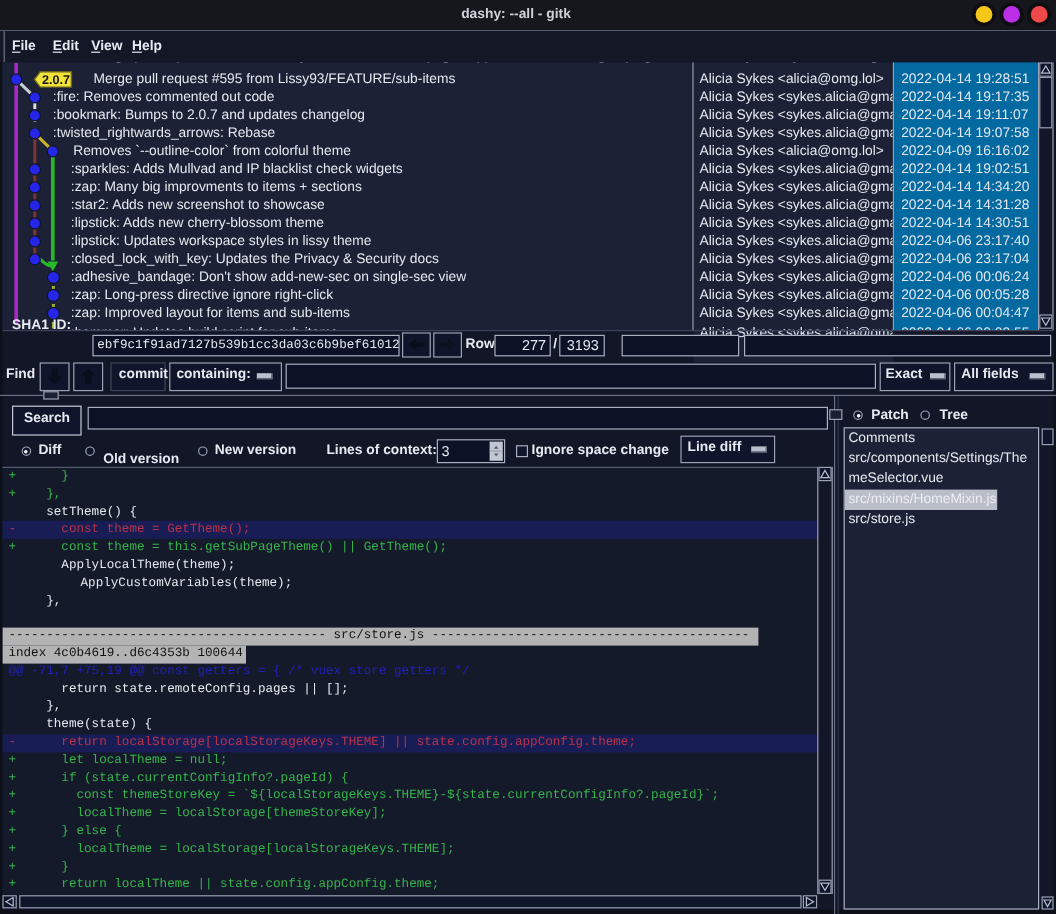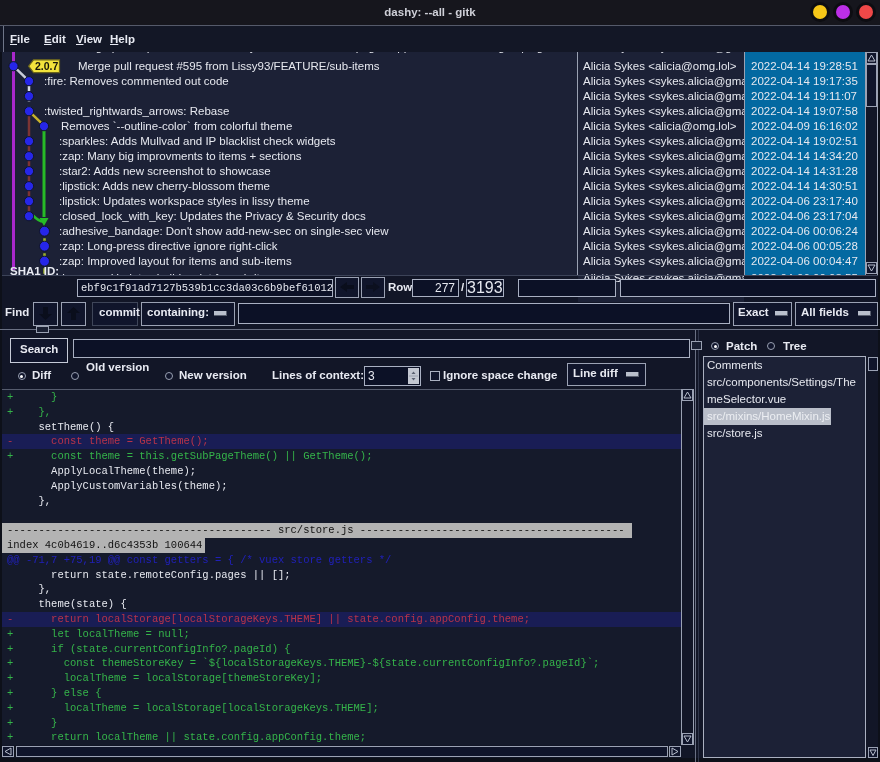--- a/index.html
+++ b/index.html
@@ -33,20 +33,21 @@
 <div class="abs" style="left:3px;top:26px;width:1px;height:26px;background:#6f7689;"></div>
 <div class="lbl" style="left:10px;top:33px;"><u>F</u>ile</div>
 <div class="lbl" style="left:44px;top:33px;"><u>E</u>dit</div>
 <div class="lbl" style="left:76px;top:33px;"><u>V</u>iew</div>
 <div class="lbl" style="left:110px;top:33px;"><u>H</u>elp</div>
 
 <div class="abs" id="commitarea" style="left:2px;top:52px;width:575px;height:223px;background:#1c2136;overflow:hidden;">
     <div class="row-txt" style="left:74px;top:-12px;line-height:15px;">Merge pull request #594 from Lissy93/FEATURE/multi-page-support-and-sub-item-grouping</div>
     <div class="row-txt" style="left:76px;top:6.7px;line-height:15px;">Merge pull request #595 from Lissy93/FEATURE/sub-items</div>
     <div class="row-txt" style="left:42px;top:21.7px;line-height:15px;">:fire: Removes commented out code</div>
+    <div class="row-txt" style="left:42px;top:36.7px;line-height:15px;">:bookmark: Bumps to 2.0.7 and updates changelog</div>
     <div class="row-txt" style="left:42px;top:51.7px;line-height:15px;">:twisted_rightwards_arrows: Rebase</div>
     <div class="row-txt" style="left:57px;top:81.7px;line-height:15px;">:sparkles: Adds Mullvad and IP blacklist check widgets</div>
     <div class="row-txt" style="left:59px;top:66.7px;line-height:15px;">Removes `--outline-color` from colorful theme</div>
     <div class="row-txt" style="left:57px;top:96.7px;line-height:15px;">:zap: Many big improvments to items + sections</div>
     <div class="row-txt" style="left:57px;top:111.7px;line-height:15px;">:star2: Adds new screenshot to showcase</div>
     <div class="row-txt" style="left:57px;top:126.7px;line-height:15px;">:lipstick: Adds new cherry-blossom theme</div>
     <div class="row-txt" style="left:57px;top:141.7px;line-height:15px;">:lipstick: Updates workspace styles in lissy theme</div>
     <div class="row-txt" style="left:57px;top:156.7px;line-height:15px;">:closed_lock_with_key: Updates the Privacy &amp; Security docs</div>
     <div class="row-txt" style="left:57px;top:171.7px;line-height:15px;">:adhesive_bandage: Don't show add-new-sec on single-sec view</div>
     <div class="row-txt" style="left:57px;top:186.7px;line-height:15px;">:zap: Long-press directive ignore right-click</div>
@@ -146,21 +147,21 @@
     </svg>
   </div>
 <div class="btn" style="left:361px;top:277px;width:24px;height:21px;">
     <svg width="22" height="19">
       <path d="M18 9 L11 4 L11 7 L4 7 L4 11 L11 11 L11 14 Z" fill="#0c101f"></path>
     </svg>
   </div>
 <div class="lbl" style="left:388px;top:281px;">Row</div>
 <div class="entry" style="left:412px;top:279px;width:47px;height:18px;color:#e6e8ef;font-size:12px;line-height:16px;text-align:right;padding-right:3px;">277</div>
 <div class="lbl" style="left:461px;top:281px;">/</div>
-<div class="entry" style="left:466px;top:279px;width:38px;height:18px;color:#e6e8ef;font-size:16px;line-height:16px;text-align:right;padding-right:4px;">3193</div>
+<div class="entry" style="left:466px;top:279px;width:38px;height:18px;color:#e6e8ef;font-size:12px;line-height:16px;text-align:right;padding-right:4px;">3193</div>
 <div class="entry" style="left:518px;top:279px;width:98px;height:18px;"></div>
 <div class="entry" style="left:620px;top:279px;width:256px;height:18px;"></div>
 
 <div class="lbl" style="left:5px;top:306px;">Find</div>
 <div class="btn" style="left:33px;top:302px;width:25px;height:24px;">
     <svg width="23" height="22">
       <path d="M11.5 17 L5 11 L9 11 L9 4 L14 4 L14 11 L18 11 Z" fill="#0a0e1c"></path>
     </svg>
   </div>
 <div class="btn" style="left:61px;top:302px;width:25px;height:24px;">
@@ -185,21 +186,21 @@
 <div class="abs" style="left:36px;top:326px;width:13px;height:7px;background:#1a2033;border:1px solid #9aa1b2;"></div>
 
 <div class="btn" style="left:10px;top:338px;width:58px;height:25px;border-color:#c6cbd8;"></div>
 <div class="lbl" style="left:20px;top:343px;">Search</div>
 <div class="entry" style="left:73px;top:339px;width:617px;height:19px;"></div>
 
 <div class="abs" style="left:17.5px;top:372px;width:8px;height:8px;border-radius:50%;border:1px solid #9aa1b2;background:#10152b;"></div>
 <div class="abs" style="left:20px;top:374.5px;width:3px;height:3px;border-radius:50%;background:#ffffff;"></div>
 <div class="lbl" style="left:32px;top:369px;">Diff</div>
 <div class="abs" style="left:71px;top:372px;width:8px;height:8px;border-radius:50%;border:1px solid #9aa1b2;background:#10152b;"></div>
-<div class="lbl" style="left:86px;top:361px;">Old version</div>
+<div class="lbl" style="left:86px;top:377px;">Old version</div>
 <div class="abs" style="left:165px;top:372px;width:8px;height:8px;border-radius:50%;border:1px solid #9aa1b2;background:#10152b;"></div>
 <div class="lbl" style="left:179px;top:369px;">New version</div>
 <div class="lbl" style="left:272px;top:369px;">Lines of context:</div>
 <div class="entry" style="left:364px;top:366px;width:57px;height:20px;color:#e6e8ef;font-size:12px;line-height:18px;padding-left:3px;">3</div>
 <div class="abs" style="left:408px;top:368px;width:11px;height:16px;background:#c3c7d1;"><svg width="11" height="16">
       <path d="M5.5 3.5 L3.5 6 L7.5 6 Z" fill="#5a6070"></path>
       <path d="M5.5 12.5 L3.5 10 L7.5 10 Z" fill="#5a6070"></path>
       <line x1="1" y1="8" x2="10" y2="8" stroke="#9aa0ae" stroke-width="1"></line>
     </svg></div>
 <div class="abs" style="left:430px;top:371px;width:10px;height:10px;border:1px solid #aab0c0;background:#10152b;"></div>
@@ -209,21 +210,21 @@
 <div class="mbind" style="left:626px;top:372px;"></div>
 
 <div class="abs" id="diffpane" style="left:2px;top:389px;width:679px;height:356px;background:#151a2b;overflow:hidden;border-top:1px solid rgba(150,156,176,0.5);">
     <div class="dline" style="top:-0.10px;color:#35b44a;padding-left:5px;">+      }</div>
     <div class="dline" style="top:14.70px;color:#35b44a;padding-left:5px;">+    },</div>
     <div class="dline" style="top:29.50px;padding-left:5px;">     setTheme() {</div>
     <div class="abs" style="left:0;top:44.30px;width:679px;height:14.8px;background:#191d55;"></div>
     <div class="dline" style="top:44.30px;color:#b83349;padding-left:5px;">-      const theme = GetTheme();</div>
     <div class="dline" style="top:59.10px;color:#35b44a;padding-left:5px;">+      const theme = this.getSubPageTheme() || GetTheme();</div>
     <div class="dline" style="top:73.90px;padding-left:5px;">       ApplyLocalTheme(theme);</div>
-    <div class="dline" style="top:88.70px;padding-left:5px;">       ApplyCustomVariables(theme);</div>
+    <div class="dline" style="top:88.70px;padding-left:21px;">       ApplyCustomVariables(theme);</div>
     <div class="dline" style="top:103.50px;padding-left:5px;">     },</div>
     <div class="dline" style="top:118.30px;padding-left:5px;"></div>
     <div class="dline" style="top:133.10px;color:#111;background:#b3b3b3;width:630px;padding-left:5px;">------------------------------------------ src/store.js ------------------------------------------</div>
     <div class="dline" style="top:147.90px;color:#111;background:#b3b3b3;width:203px;padding-left:5px;">index 4c0b4619..d6c4353b 100644</div>
     <div class="dline" style="top:162.70px;color:#2020b8;padding-left:5px;">@@ -71,7 +75,19 @@ const getters = { /* vuex store getters */</div>
     <div class="dline" style="top:177.50px;padding-left:5px;">       return state.remoteConfig.pages || [];</div>
     <div class="dline" style="top:192.30px;padding-left:5px;">     },</div>
     <div class="dline" style="top:207.10px;padding-left:5px;">     theme(state) {</div>
     <div class="abs" style="left:0;top:221.90px;width:679px;height:14.8px;background:#191d55;"></div>
     <div class="dline" style="top:221.90px;color:#b83349;padding-left:5px;">-      return localStorage[localStorageKeys.THEME] || state.config.appConfig.theme;</div>

